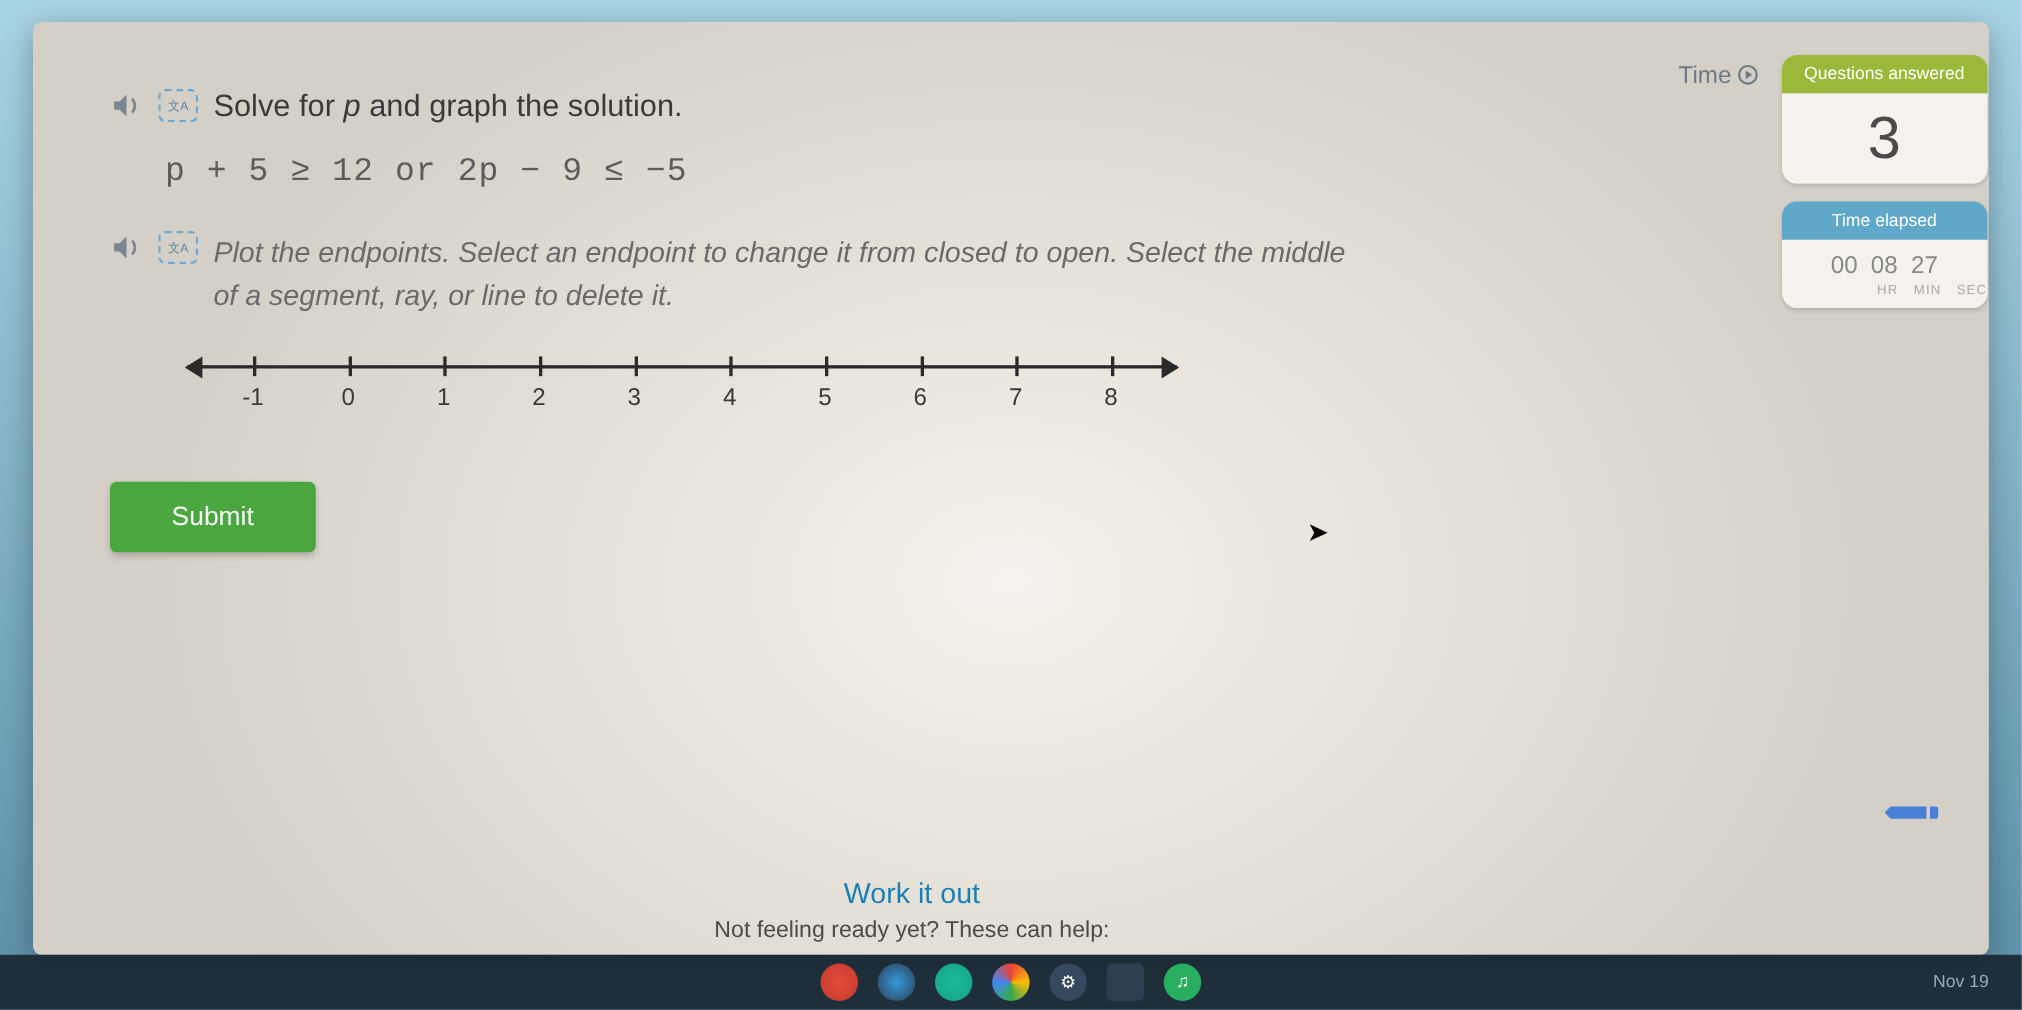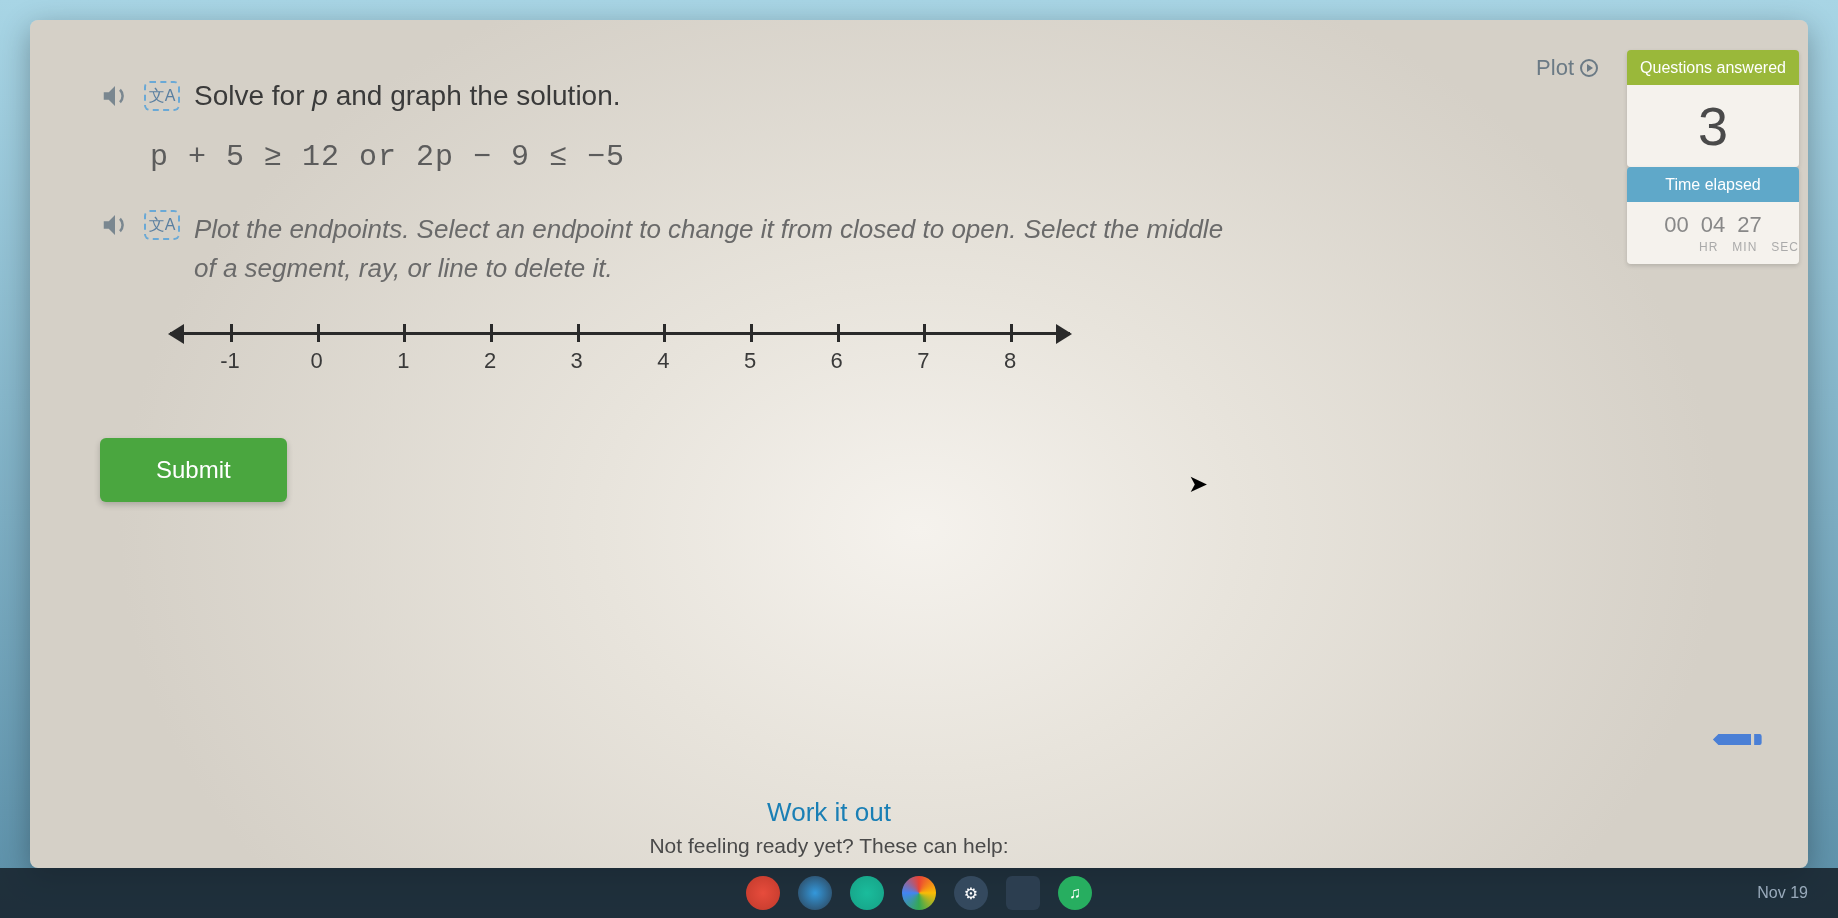--- a/index.html
+++ b/index.html
@@ -64,21 +64,21 @@
   .audio-icon {
     width:30px;height:30px;
     color:#7a8790;
     cursor:pointer;
   }
   .translate-icon {
     width:36px;height:30px;
     border:2px dashed #6aa9d6;
     border-radius:6px;
     color:#5a7fa0;
-    font-size:16px;
+    font-size:11px;
     display:flex;align-items:center;justify-content:center;
     cursor:pointer;
   }
   .q-text { font-size:28px; color:#3a3a3a; font-weight:500;}
   .q-text em{font-style:italic;}
   .inequality {
     font-size:30px;
     color:#5c5c5c;
     margin: 28px 0 36px 50px;
     letter-spacing:1px;
@@ -107,23 +107,23 @@
   .footer-area{
     position:absolute;
     bottom:10px;
     left:50%;
     transform:translateX(-50%);
     text-align:center;
   }
   .work-link{ color:#1a7fb5; font-size:26px; cursor:pointer; margin-bottom:6px;}
   .help-text{ color:#4a4a4a; font-size:21px;}
   .stat-card{
-    width:172px;
-    border-radius:4px;
-    margin-bottom:0;
+    width:187px;
+    border-radius:14px;
+    margin-bottom:16px;
     text-align:center;
     overflow:hidden;
     box-shadow:0 2px 4px rgba(0,0,0,0.15);
   }
   .stat-head{padding:8px 4px;font-size:16px;color:#fff;line-height:1.2;}
   .stat-body{background:#f5f2ed;padding:10px 0;}
   .q-head{background:#9ab83a;}
   .q-count{font-size:54px;color:#4a4a4a;font-weight:500;}
   .t-head{background:#5fa8c9;}
   .time-row{display:flex;justify-content:center;gap:12px;font-size:22px;color:#888;}
@@ -142,21 +142,21 @@
   .tb-icon{width:34px;height:34px;border-radius:50%;cursor:pointer;}
   .tb-date{position:absolute;right:30px;color:#9ab;font-size:16px;}
 </style>
 </head>
 <body>
 
 <div class="app-window">
   <div class="main-content">
 
     <div class="video-link">
-      <span>Plot</span>
+      <span>Time</span>
       <span class="circ"></span>
     </div>
 
     <div class="q-row">
       <span class="audio-icon">
         <svg viewBox="0 0 24 24" fill="#7a8790">
             <path d="M3 9v6h4l5 5V4L7 9H3z"></path>
             <path d="M16 7a7 7 0 010 10" stroke="#7a8790" stroke-width="2" fill="none"></path>
           </svg>
       </span>
@@ -223,21 +223,21 @@
       <div class="stat-head q-head">Questions answered</div>
       <div class="stat-body">
           <div class="q-count">3</div>
         </div>
     </div>
     <div class="stat-card">
       <div class="stat-head t-head">Time elapsed</div>
       <div class="stat-body">
         <div class="time-row">
           <span>00</span>
-          <span>04</span>
+          <span>08</span>
           <span>27</span>
         </div>
         <div class="time-lbl">
           <span>HR</span>
           <span>MIN</span>
           <span>SEC</span>
         </div>
       </div>
     </div>
     <div class="stat-card">

